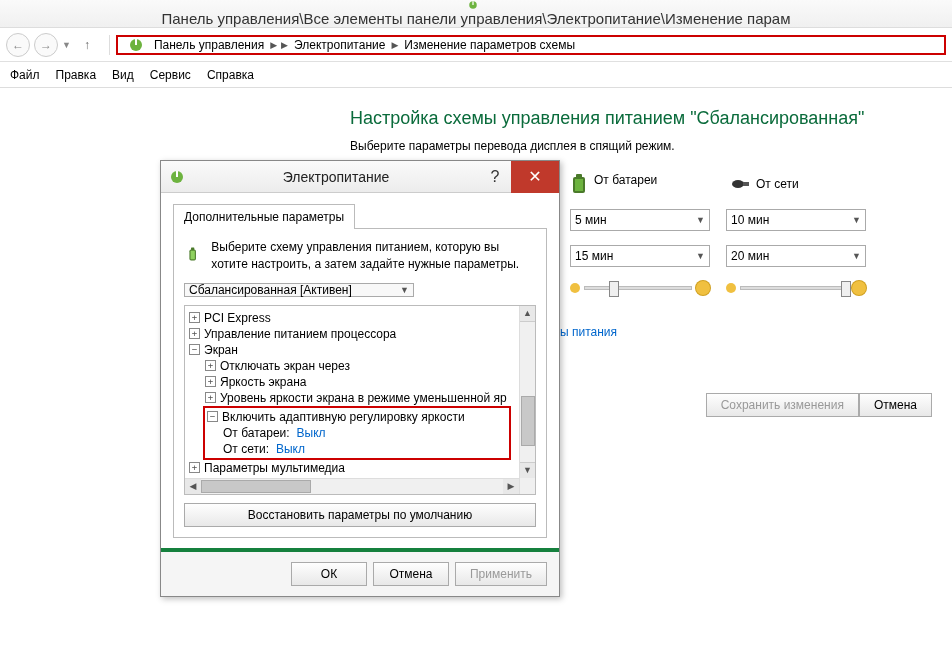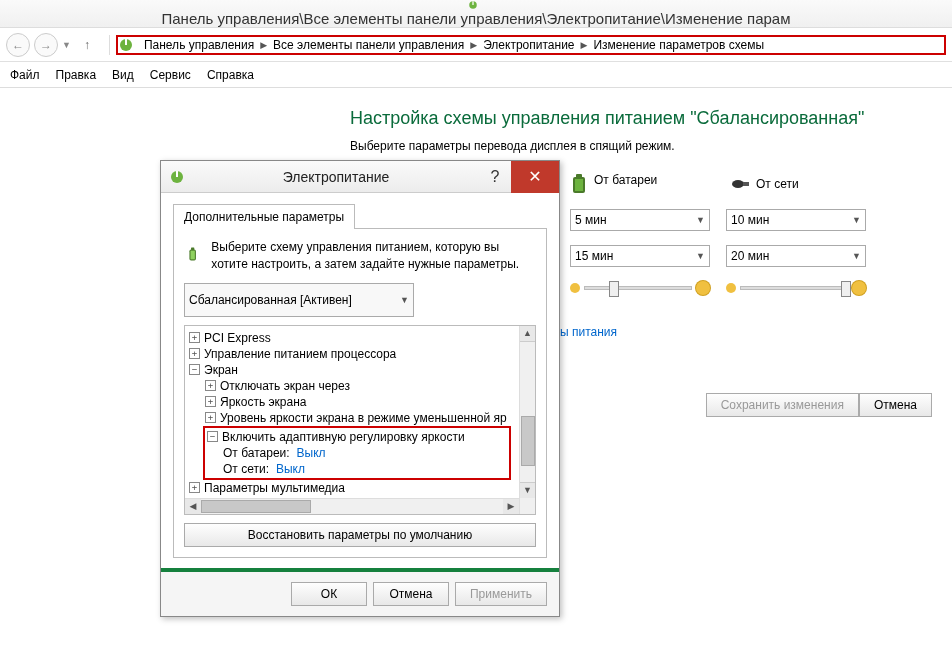--- a/index.html
+++ b/index.html
@@ -9,21 +9,21 @@
 .title-bar { display: flex; align-items: center; height: 28px; background: linear-gradient(#fafafa,#f0f0f0); padding: 0 6px; border-bottom: 1px solid #ddd; flex-direction: column; }
 .title-bar .app-icon { width: 16px; height: 16px; margin-right: 6px; }
 .title-text { font-size: 15px; color: #333; white-space: nowrap; }
 
 
 .nav-bar { display: flex; align-items: center; height: 34px; padding: 0 6px; border-bottom: 1px solid #e0e0e0; }
 .nav-btn { width: 24px; height: 24px; border: 1px solid #ccc; border-radius: 50%; display: flex; align-items: center; justify-content: center; margin-right: 4px; color: #888; font-size: 12px; background: #fafafa; }
 .nav-sep { width: 1px; height: 20px; background: #ddd; margin: 0 6px; }
 .nav-up { width: 20px; height: 20px; display: flex; align-items: center; justify-content: center; color: #666; margin-right: 6px; }
 
-.breadcrumb { display: flex; align-items: center; height: 20px; border: 2px solid #c00; flex: 1; padding: 0 0; }
+.breadcrumb { display: flex; align-items: center; height: 20px; border: 2px solid #c00; flex: 1; padding: 0 10px; }
 .breadcrumb .bc-icon { width: 16px; height: 16px; margin-right: 6px; }
 .breadcrumb .bc-item { font-size: 12px; color: #000; padding: 0 4px; }
 .breadcrumb .bc-arrow { color: #555; font-size: 9px; padding: 0 2px; }
 
 
 .menu-bar { display: flex; align-items: center; height: 26px; padding: 0 10px; border-bottom: 1px solid #ddd; gap: 16px; }
 .menu-bar span { font-size: 12px; color: #000; }
 
 
 .main { padding: 20px 10px 10px 350px; }
@@ -58,21 +58,21 @@
 
 .dlg-body { padding: 10px 12px; }
 .tab-strip { border-bottom: 1px solid #bbb; display: flex; }
 .tab { padding: 5px 10px; border: 1px solid #bbb; border-bottom: none; background: #fff; font-size: 12px; position: relative; top: 1px; }
 .tab.active { background: #fff; }
 
 .tab-content { border: 1px solid #bbb; border-top: none; padding: 10px; }
 .info-row { display: flex; gap: 10px; margin-bottom: 10px; justify-content: center; }
 .info-row .info-text { font-size: 12px; line-height: 1.4; }
 
-.scheme-dd { width: 230px; height: 34px; border: 1px solid #aaa; background: #f8f8f8; display: flex; align-items: center; justify-content: space-between; padding: 0 4px; font-size: 12px; margin-bottom: 8px; }
+.scheme-dd { width: 230px; height: 14px; border: 1px solid #aaa; background: #f8f8f8; display: flex; align-items: center; justify-content: space-between; padding: 0 4px; font-size: 12px; margin-bottom: 8px; }
 
 .tree { height: 190px; border: 1px solid #bbb; background: #fff; overflow: hidden; font-size: 12px; position: relative; }
 .tree-inner { padding: 4px; }
 .tree-row { display: flex; align-items: center; padding: 1px 0; gap: 4px; white-space: nowrap; }
 .expander { width: 11px; height: 11px; border: 1px solid #888; display: flex; align-items: center; justify-content: center; font-size: 9px; line-height: 1; font-family: monospace; color: #555; flex: 0 0 11px; }
 .indent-1 { padding-left: 16px; }
 .highlight-box { border: 2px solid #c00; padding: 1px 2px; margin-left: 14px; margin-right: 20px; }
 .val-link { color: #0066cc; padding-left: 3px; }
 
 .vscroll { position: absolute; right: 0; top: 0; bottom: 0; width: 16px; background: #f0f0f0; border-left: 1px solid #ddd; }
@@ -112,21 +112,20 @@
   <span style="font-size:9px;color:#888;margin-right:6px;">▼</span>
   <div class="nav-up">↑</div>
   <div class="nav-sep"></div>
   <div class="breadcrumb">
     <svg class="bc-icon power-icon" viewBox="0 0 16 16">
         <circle cx="8" cy="8" r="6" fill="#6db33f"></circle>
         <rect x="7" y="2" width="2" height="6" fill="#fff"></rect>
       </svg>
     <span class="bc-item">Панель управления</span>
     <span class="bc-arrow">▶</span>
-    <span class="bc-item">Все элементы панели управления</span>
     <span class="bc-arrow">▶</span>
     <span class="bc-item">Электропитание</span>
     <span class="bc-arrow">▶</span>
     <span class="bc-item">Изменение параметров схемы</span>
   </div>
 </div>
 
 <div class="menu-bar">
   <span>Файл</span>
   <span>Правка</span>

